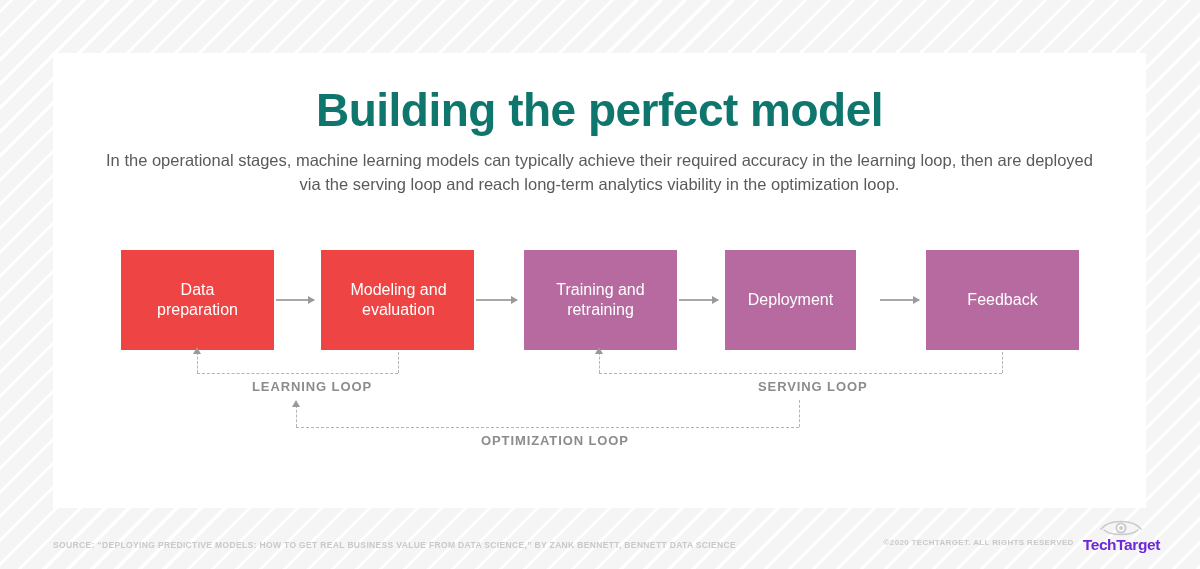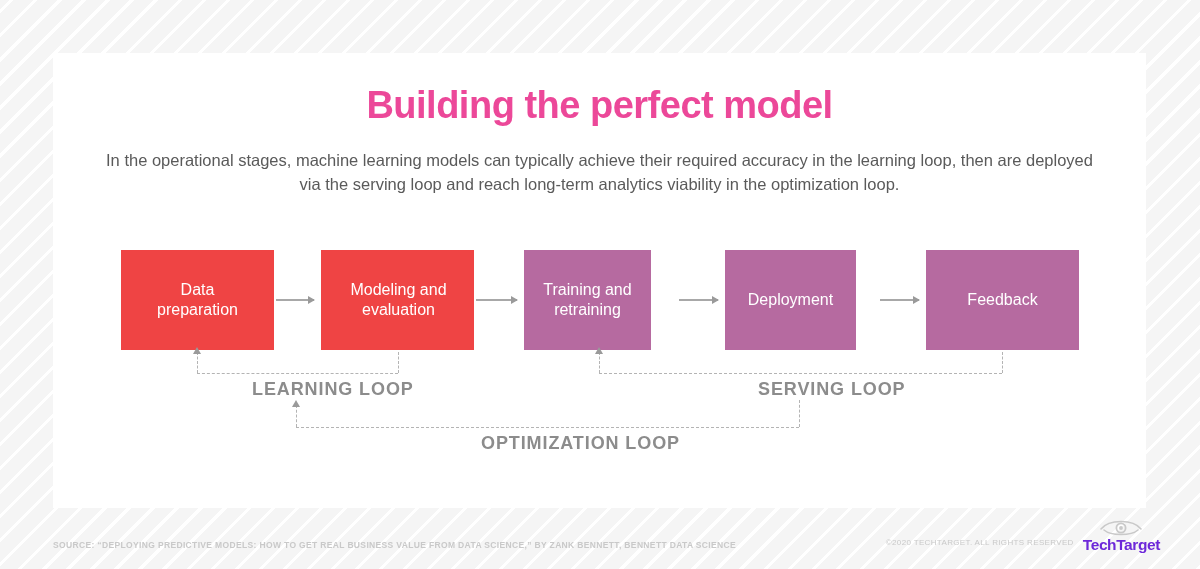--- a/index.html
+++ b/index.html
@@ -34,23 +34,23 @@
     background: #ffffff;
   }
 
   
   #title {
     position: absolute;
     left: 0;
     top: 33px;
     width: 100%;
     text-align: center;
-    font-size: 38px;
-    font-weight: bold;
-    color: #ec4899;
+    font-size: 46px;
+    font-weight: bold;
+    color: #0f766e;
     letter-spacing: -0.5px;
     line-height: 1.05;
   }
 
   #subtitle {
     position: absolute;
     left: 50%;
     transform: translateX(-50%);
     top: 96px;
     width: 1010px;
@@ -83,21 +83,21 @@
     padding: 0 6px;
   }
 
   .node .node-label { white-space: pre-line; }
 
   .node-blue { background: #ef4444; }
   .node-pink { background: #b66aa0; }
 
   .node-0 { left: 68px;  width: 153px; }
   .node-1 { left: 268px; width: 153px; padding-left: 8px; }
-  .node-2 { left: 471px; width: 127px; }
+  .node-2 { left: 471px; width: 153px; }
   .node-3 { left: 672px; width: 131px; }
   .node-4 { left: 873px; width: 153px; }
 
   
   .connector {
     position: absolute;
     top: 246px;
     height: 2px;
     background: #a8a8a8;
   }
@@ -132,21 +132,21 @@
     position: absolute;
     width: 0;
     height: 0;
     border-bottom: 7px solid #9a9a9a;
     border-left: 4px solid transparent;
     border-right: 4px solid transparent;
   }
 
   .loop-label {
     position: absolute;
-    font-size: 18px;
+    font-size: 13px;
     font-weight: bold;
     letter-spacing: 0.9px;
     color: #8c8c8c;
     white-space: nowrap;
     padding-left: 8px;
   }
 
   
   #learn-v-left  { left: 144px; top: 299px; height: 21px; }
   #learn-h       { left: 144px; top: 320px; width: 201px; }
@@ -184,21 +184,21 @@
     position: absolute;
     right: 40px;
     top: 516px;
     display: flex;
     align-items: flex-end;
     gap: 9px;
   }
 
   #copyright {
     font-size: 8px;
-    font-weight: normal;
+    font-weight: bold;
     letter-spacing: 0.35px;
     color: #c9c9c9;
     white-space: nowrap;
     padding-bottom: 6px;
   }
 
   #tt-logo {
     display: flex;
     flex-direction: column;
     align-items: center;

